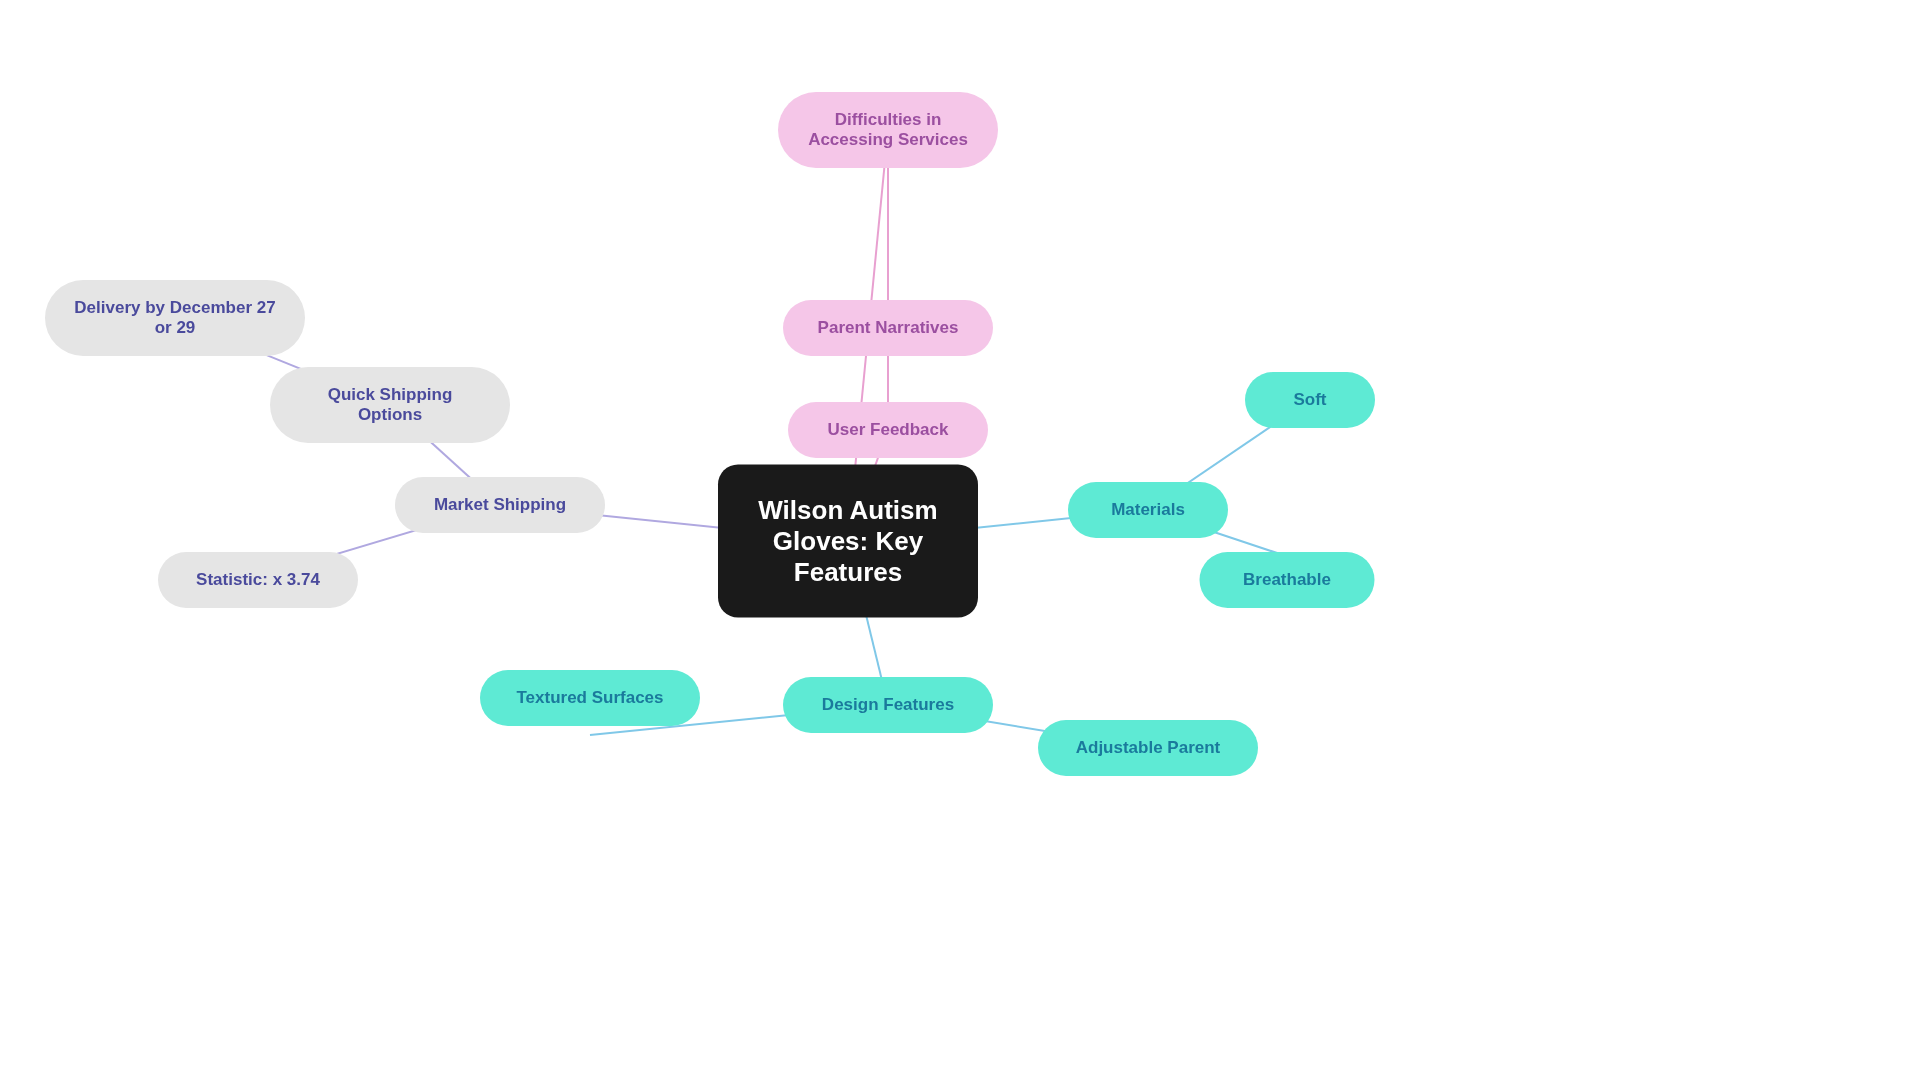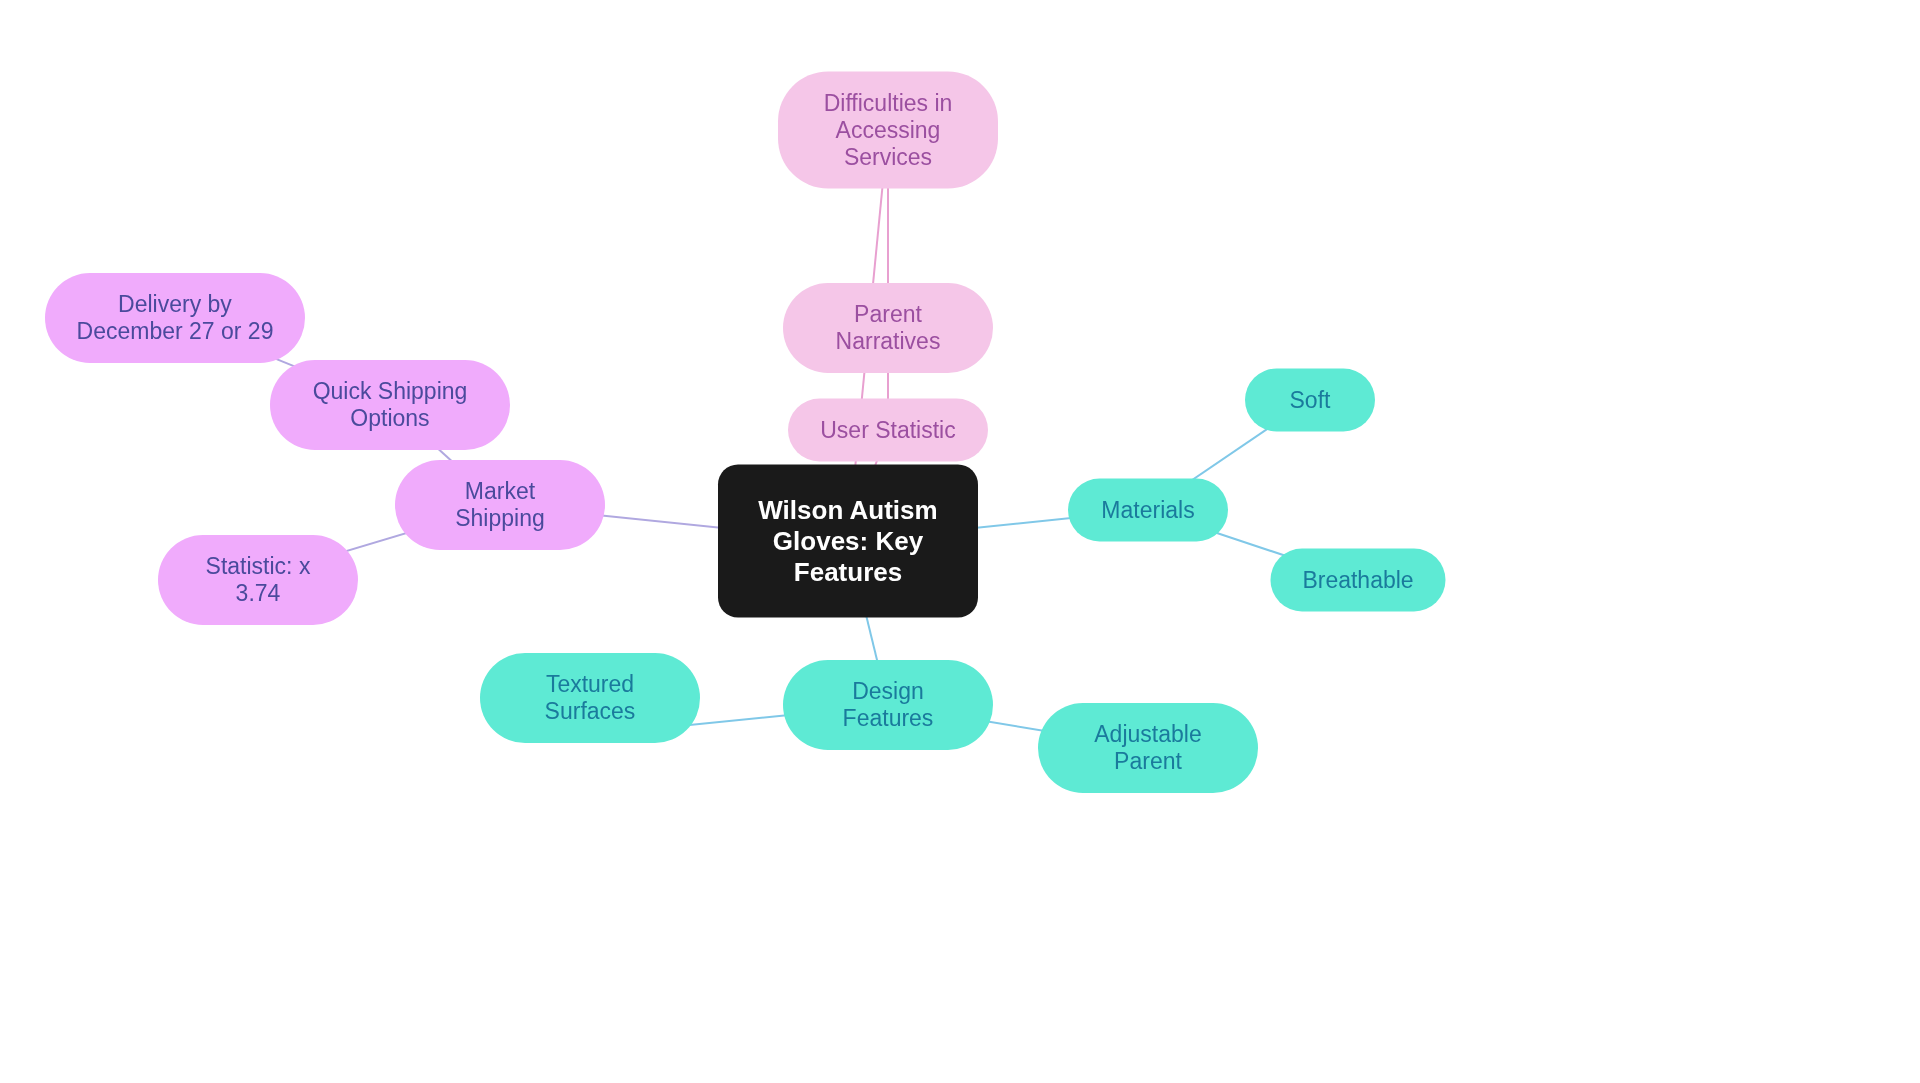--- a/index.html
+++ b/index.html
@@ -24,41 +24,41 @@
       height: 1083px;
       pointer-events: none;
     }
     .node {
       position: absolute;
       border-radius: 50px;
       display: flex;
       align-items: center;
       justify-content: center;
       text-align: center;
-      font-size: 23px;
-      font-weight: 400;
+      font-size: 17px;
+      font-weight: 700;
       padding: 18px 28px;
       transform: translate(-50%, -50%);
     }
     .node-center {
       background: #1a1a1a;
       color: #ffffff;
       border-radius: 20px;
       font-size: 26px;
       font-weight: 600;
       width: 260px;
       padding: 30px 28px;
     }
     .node-pink {
       background: #f5c6e8;
       color: #9b4fa0;
       border: none;
     }
     .node-purple {
-      background: #f0abfc;
+      background: #e5e5e5;
       color: #4a4a9c;
       border: none;
     }
     .node-blue {
       background: #5eead4;
       color: #1a7a9c;
       border: none;
     }
   </style>
 </head>
@@ -78,25 +78,25 @@
       <line x1="1148" y1="510" x2="1310" y2="400" stroke="#80c8e8" stroke-width="2"></line>
       <line x1="1148" y1="510" x2="1358" y2="580" stroke="#80c8e8" stroke-width="2"></line>
       <line x1="848" y1="541" x2="888" y2="705" stroke="#80c8e8" stroke-width="2"></line>
       <line x1="888" y1="705" x2="590" y2="735" stroke="#80c8e8" stroke-width="2"></line>
       <line x1="888" y1="705" x2="1148" y2="748" stroke="#80c8e8" stroke-width="2"></line>
     </svg>
   <div id="nodes-container">
       <div class="node node-center" style="left: 848px; top: 541px;">Wilson Autism Gloves: Key Features</div>
       <div class="node node-pink" style="left: 888px; top: 130px; width: 220px;">Difficulties in Accessing Services</div>
       <div class="node node-pink" style="left: 888px; top: 310px; width: 210px; margin-top: 18px;">Parent Narratives</div>
-      <div class="node node-pink" style="left: 888px; top: 430px; width: 200px;">User Statistic</div>
+      <div class="node node-pink" style="left: 888px; top: 430px; width: 200px;">User Feedback</div>
       <div class="node node-purple" style="left: 500px; top: 505px; width: 210px;">Market Shipping</div>
       <div class="node node-purple" style="left: 390px; top: 405px; width: 240px;">Quick Shipping Options</div>
       <div class="node node-purple" style="left: 175px; top: 318px; width: 260px;">Delivery by December 27 or 29</div>
       <div class="node node-purple" style="left: 258px; top: 580px; width: 200px;">Statistic: x 3.74</div>
       <div class="node node-blue" style="left: 1148px; top: 510px; width: 160px;">Materials</div>
       <div class="node node-blue" style="left: 1310px; top: 400px; width: 130px;">Soft</div>
-      <div class="node node-blue" style="left: 1358px; top: 580px; width: 175px;">Breathable</div>
+      <div class="node node-blue" style="left: 1287px; top: 580px; width: 175px;">Breathable</div>
       <div class="node node-blue" style="left: 888px; top: 705px; width: 210px;">Design Features</div>
       <div class="node node-blue" style="left: 590px; top: 698px; width: 220px;">Textured Surfaces</div>
       <div class="node node-blue" style="left: 1148px; top: 748px; width: 220px;">Adjustable Parent</div>
     </div>
 </div>
 
 </body></html>

